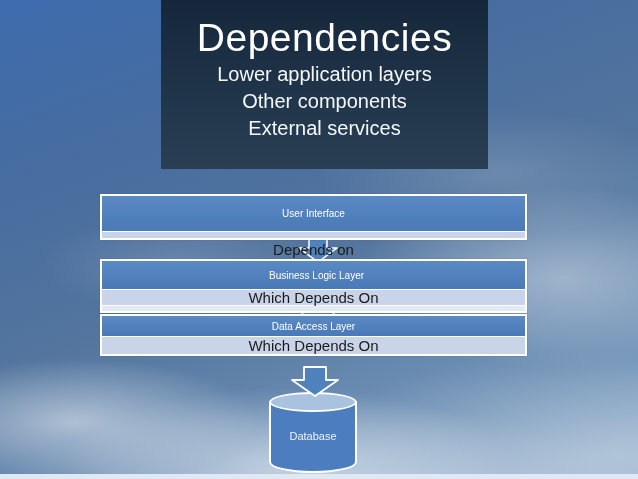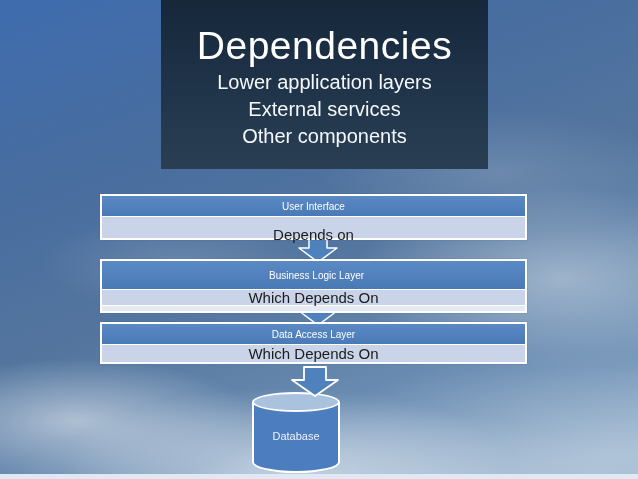--- a/index.html
+++ b/index.html
@@ -24,61 +24,61 @@
     background:#dfe9f3; z-index:6;
   }
 
   
   .header-panel {
     position:absolute; left:161px; top:0; width:327px; height:169px;
     background:linear-gradient(180deg, #16273a 0%, #20344a 55%, #2b3f54 100%);
     z-index:2; text-align:center; color:#ffffff;
   }
   .slide-title {
-    margin-top:24px; font-size:39px; font-weight:400; letter-spacing:0.5px; color:#ffffff;
+    margin-top:16px; font-size:39px; font-weight:400; letter-spacing:0.5px; color:#ffffff;
   }
   .subtitles { margin-top:1px; font-size:20px; line-height:27px; font-weight:400; color:#f4f8fc; }
 
   
   .group {
     position:absolute; left:100px; width:427px;
     background:#c9d4e9; border:2px solid #ffffff; z-index:2;
     box-shadow:0 0 1px rgba(70,90,120,0.6);
   }
   .layer-bar {
     width:100%; background:linear-gradient(180deg,#5a89c4 0%,#4a7ab6 100%);
     border-bottom:1px solid #ffffff;
     color:#ffffff; font-size:10px; text-align:center;
     display:flex; align-items:center; justify-content:center;
   }
   .dep-row {
     width:100%; color:#1b1b1b; font-size:15px; text-align:center;
     display:flex; align-items:center; justify-content:center;
   }
   .g1 { top:194px; height:46px; }
-  .g1 .layer-bar { height:21px; }
+  .g1 .layer-bar { height:36px; }
   .g1 .dep-row   { height:34px; }
 
   .g2 { top:259px; height:54px; }
   .g2 .layer-bar { height:29px;padding-left:6px; }
   .g2 .dep-row   { height:15px; }
   .g2 .sub-strip { height:6px; border-top:1px solid #ffffff; background:#e3eaf4; }
 
-  .g3 { top:322px; height:42px; }
+  .g3 { top:314px; height:42px; }
   .g3 .layer-bar { height:21px; }
   .g3 .dep-row   { height:17px; }
 
   
   .arrow { position:absolute; z-index:1; }
   .a1 { left:298px; top:236px; width:40px; height:27px; }
   .a2 { left:298px; top:299px; width:40px; height:27px; }
   .a3 { left:291px; top:366px; width:48px; height:31px; z-index:4; }
 
   
-  .cylinder { position:absolute; left:252px; top:392px; width:88px; height:81px; z-index:2; }
+  .cylinder { position:absolute; left:269px; top:392px; width:88px; height:81px; z-index:2; }
   .cyl-body {
     position:absolute; left:0; right:0; top:10px; bottom:0;
     background:#4b7dbf; border:2px solid #ffffff; border-top:none;
     border-radius:0 0 44px 44px / 0 0 11px 11px; z-index:1;
   }
   .cyl-top {
     position:absolute; left:0; right:0; top:0; height:20px;
     background:#a9c2de; border:2px solid #ffffff; border-radius:50%; z-index:2;
   }
   .cyl-label {
@@ -88,22 +88,22 @@
 </style>
 </head>
 <body>
 
 <div class="stage">
 
   <div class="header-panel">
     <div class="slide-title">Dependencies</div>
     <div class="subtitles">
       <div>Lower application layers</div>
+      <div>Other components</div>
       <div>External services</div>
-      <div>Other components</div>
     </div>
   </div>
 
   <div class="group g1">
     <div class="layer-bar">User Interface</div>
     <div class="dep-row">Depends on</div>
   </div>
 
   <svg class="arrow a1" viewBox="0 0 40 27">
     <polygon points="11,0.8 29,0.8 29,12 39,12 20,26.2 1,12 11,12" fill="#4f81bd" stroke="#ffffff" stroke-width="1.5" stroke-linejoin="round"></polygon>

